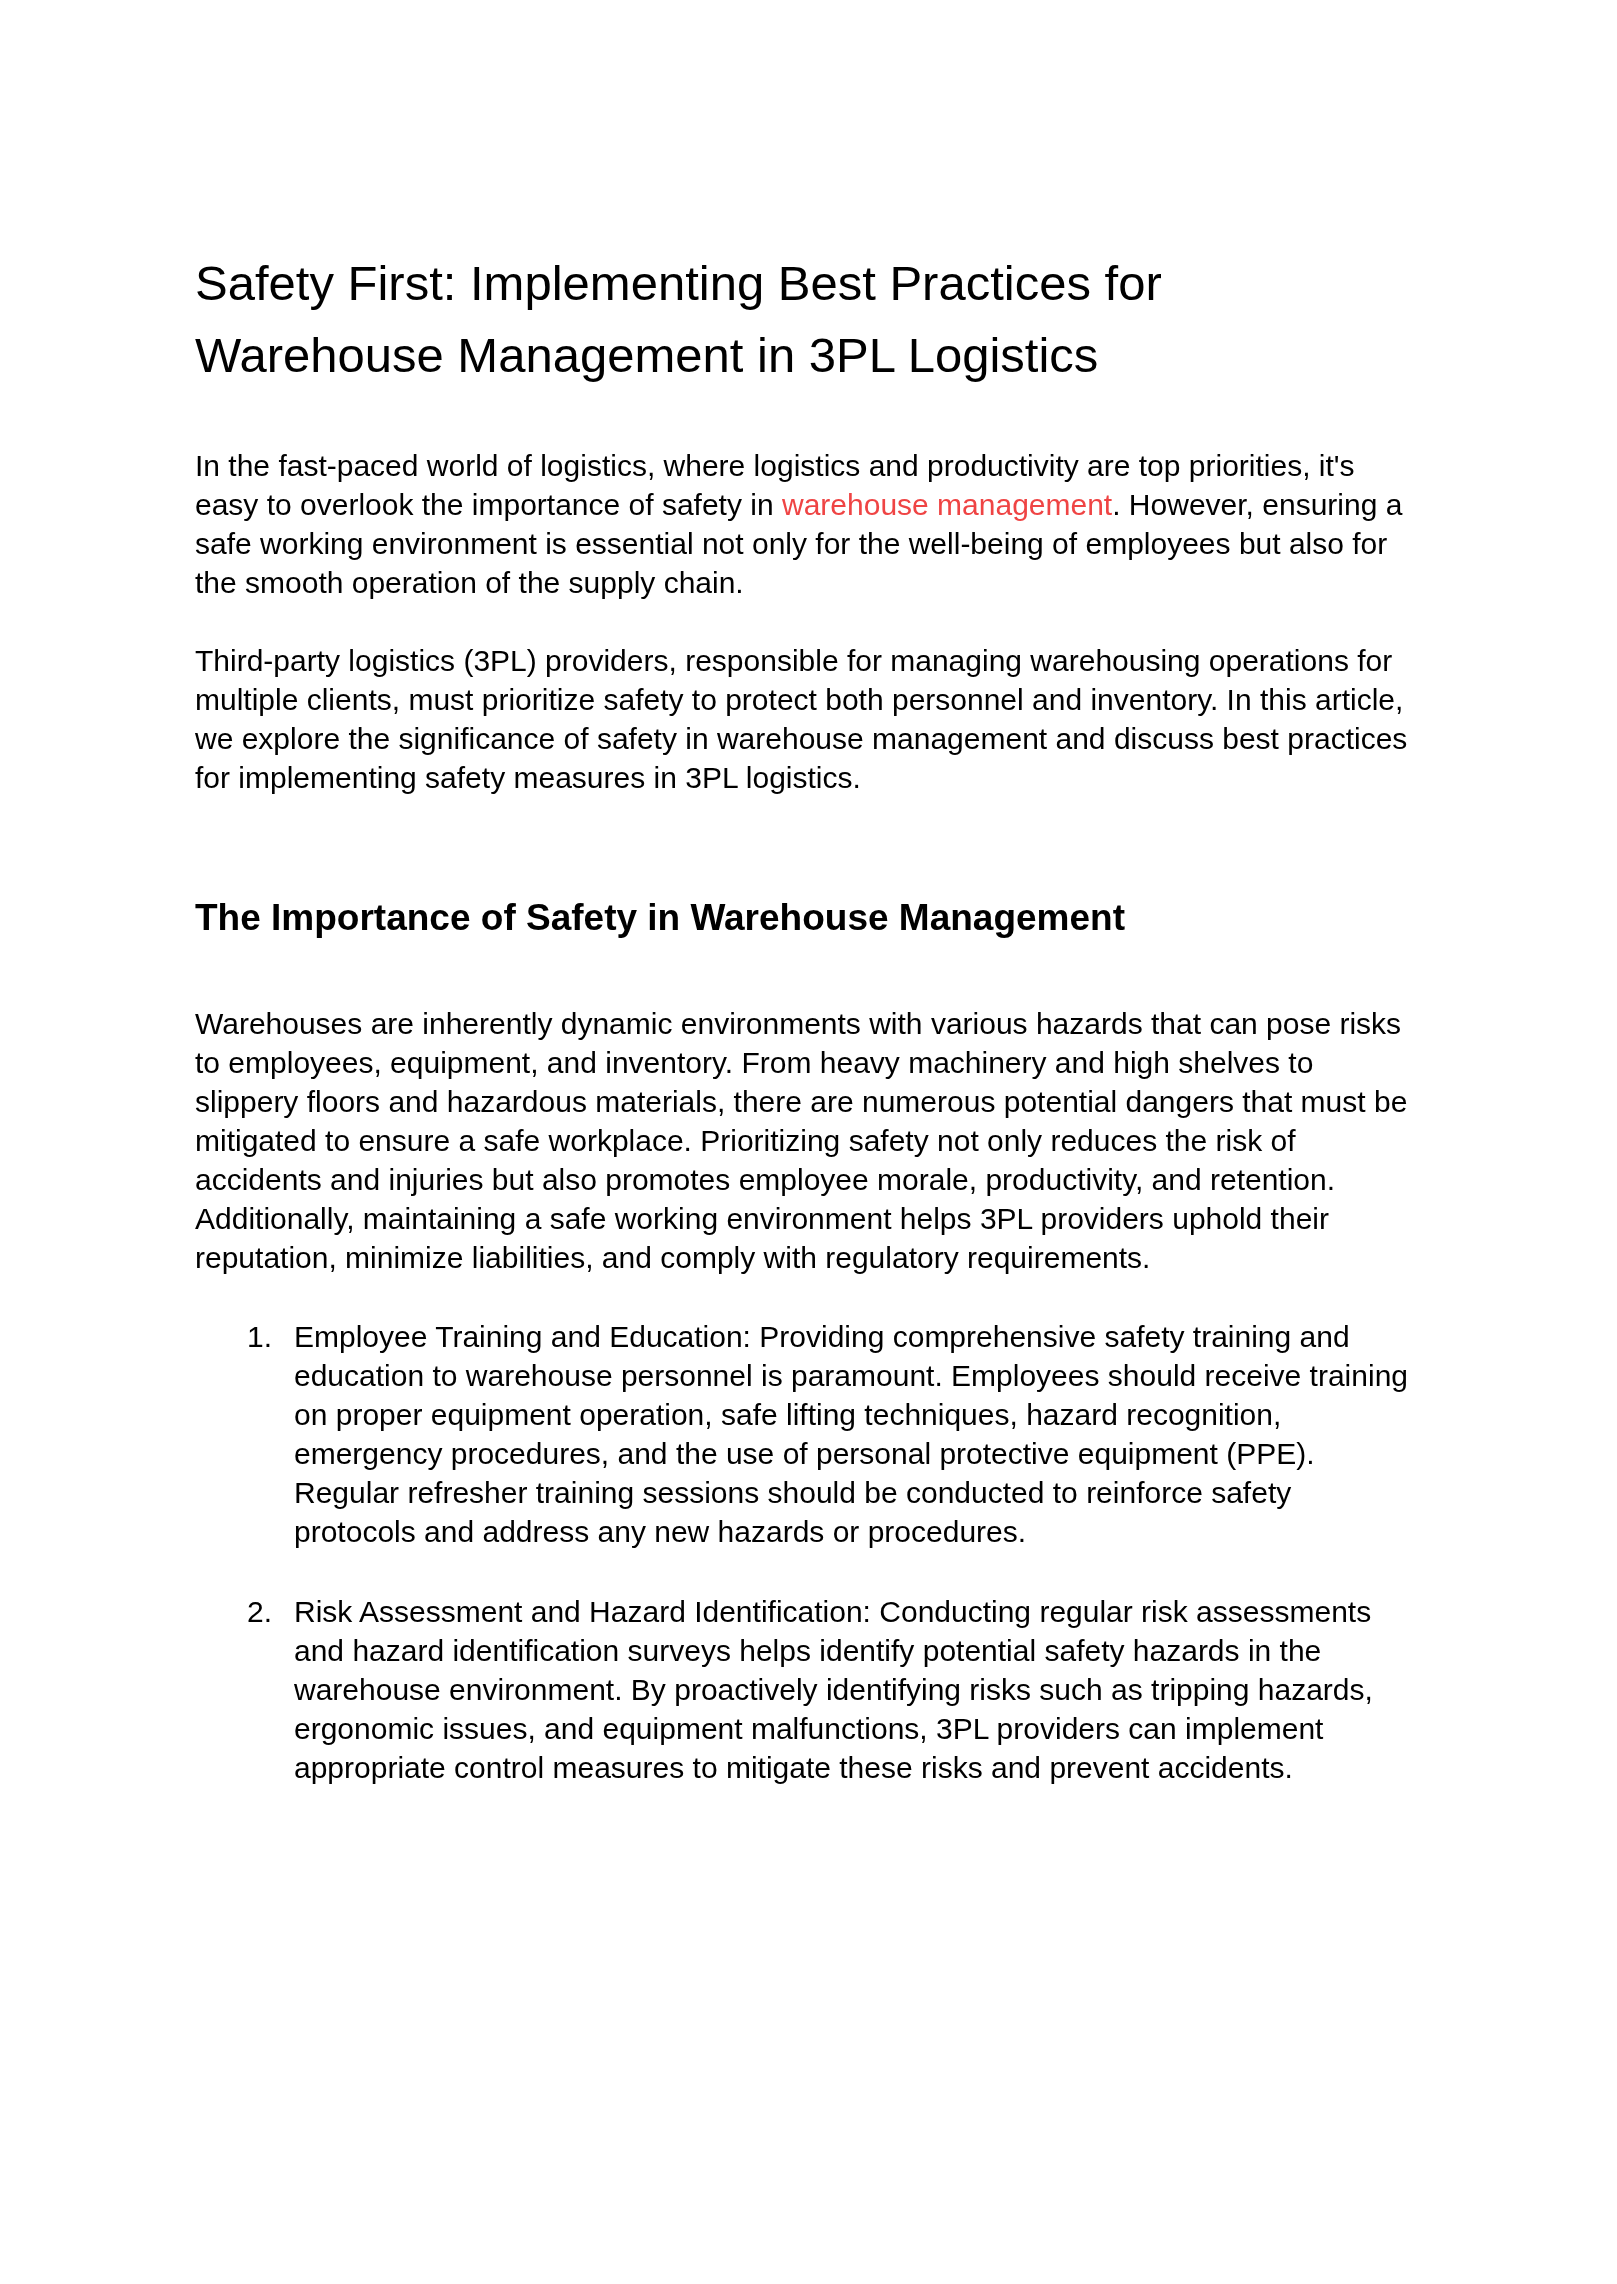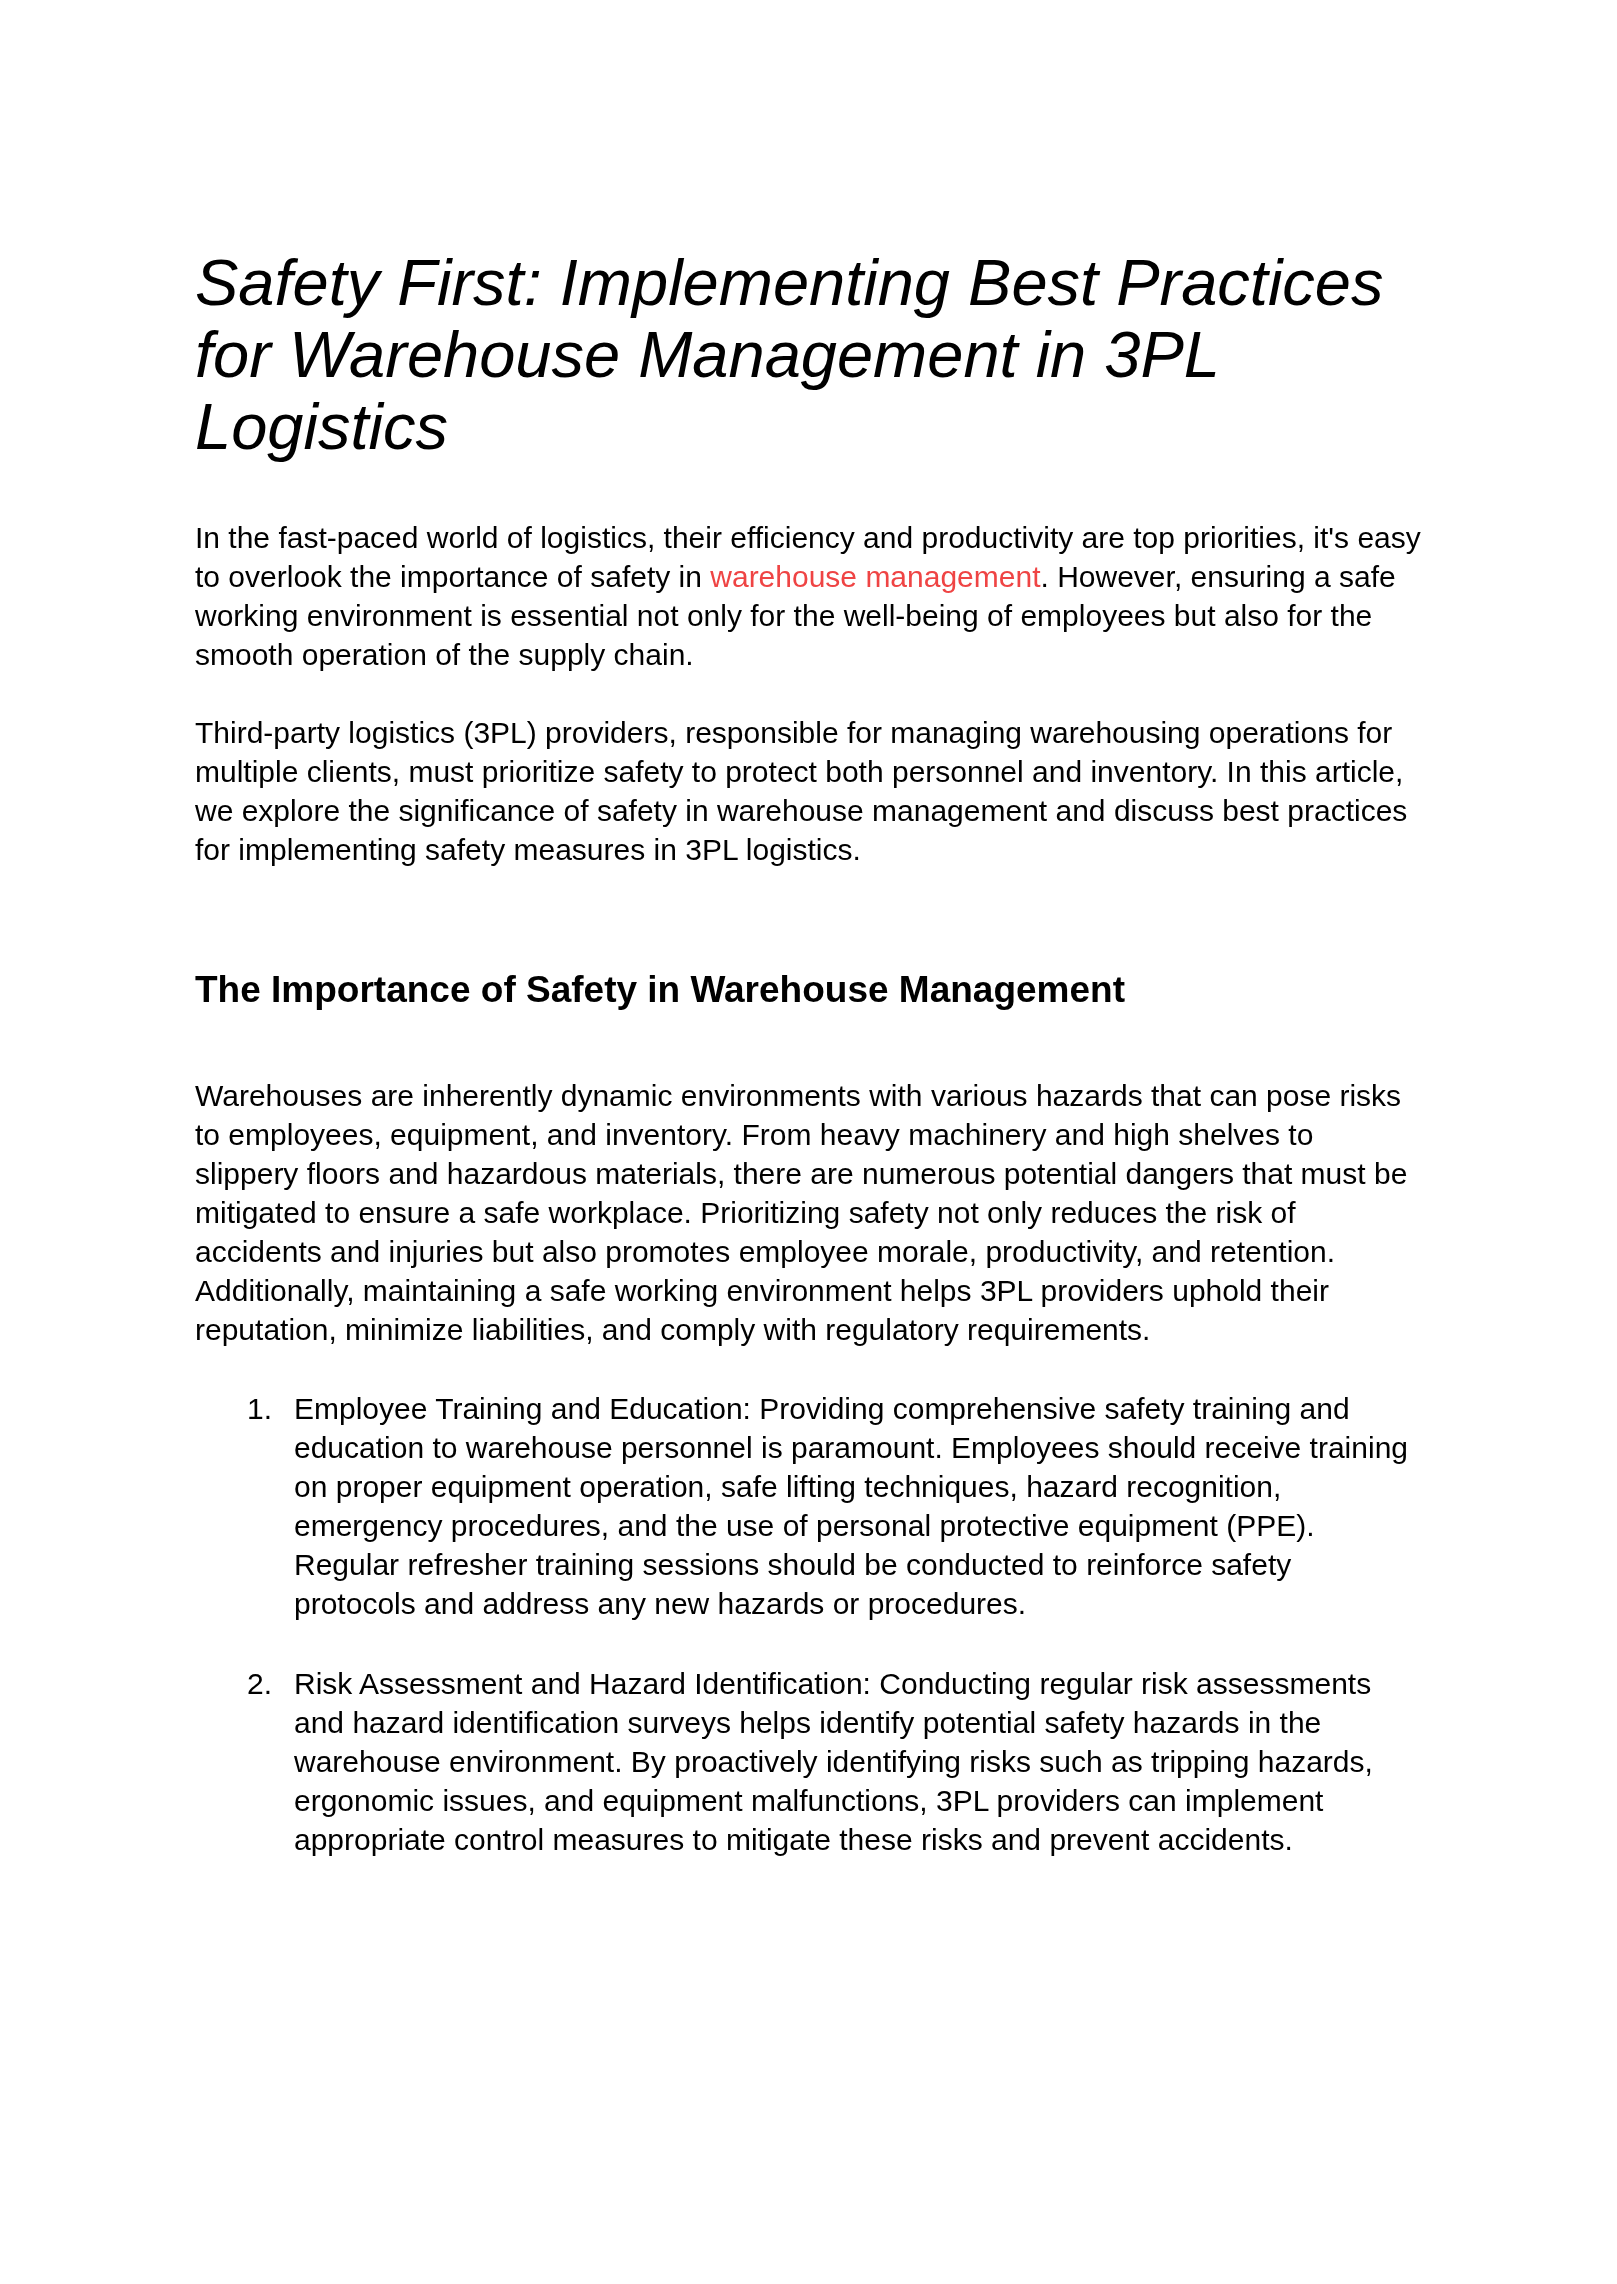--- a/index.html
+++ b/index.html
@@ -18,25 +18,24 @@
   }
   .content {
     position: absolute;
     left: 195px;
     top: 247px;
     width: 1226px;
   }
   .doc-title {
     margin: 0 0 55px 0;
     max-width: 1190px;
-    font-size: 65px;
+    font-size: 49px;
     line-height: 72px;
     font-weight: 400;
     color: #000000;
-    font-style: italic;
   }
   .body-text {
     margin: 0 0 39px 0;
     font-size: 30px;
     line-height: 39px;
     font-weight: 400;
     color: #000000;
   }
   .section-heading {
     margin: 98px 0 63px 0;
@@ -69,21 +68,21 @@
   }
 </style>
 </head>
 <body>
 
 <div class="page">
   <div class="content">
 
     <h1 class="doc-title">Safety First: Implementing Best Practices for Warehouse Management in 3PL Logistics</h1>
 
-    <p class="body-text"><span>In the fast-paced world of logistics, their efficiency and productivity are top priorities, it's easy to overlook the importance of safety in </span><a class="doc-link">warehouse management</a><span>. However, ensuring a safe working environment is essential not only for the well-being of employees but also for the smooth operation of the supply chain.</span></p>
+    <p class="body-text"><span>In the fast-paced world of logistics, where logistics and productivity are top priorities, it's easy to overlook the importance of safety in </span><a class="doc-link">warehouse management</a><span>. However, ensuring a safe working environment is essential not only for the well-being of employees but also for the smooth operation of the supply chain.</span></p>
 
     <p class="body-text">Third-party logistics (3PL) providers, responsible for managing warehousing operations for multiple clients, must prioritize safety to protect both personnel and inventory. In this article, we explore the significance of safety in warehouse management and discuss best practices for implementing safety measures in 3PL logistics.</p>
 
     <h2 class="section-heading">The Importance of Safety in Warehouse Management</h2>
 
     <p class="body-text">Warehouses are inherently dynamic environments with various hazards that can pose risks to employees, equipment, and inventory. From heavy machinery and high shelves to slippery floors and hazardous materials, there are numerous potential dangers that must be mitigated to ensure a safe workplace. Prioritizing safety not only reduces the risk of accidents and injuries but also promotes employee morale, productivity, and retention. Additionally, maintaining a safe working environment helps 3PL providers uphold their reputation, minimize liabilities, and comply with regulatory requirements.</p>
 
 
 
     <div class="doc-list">

